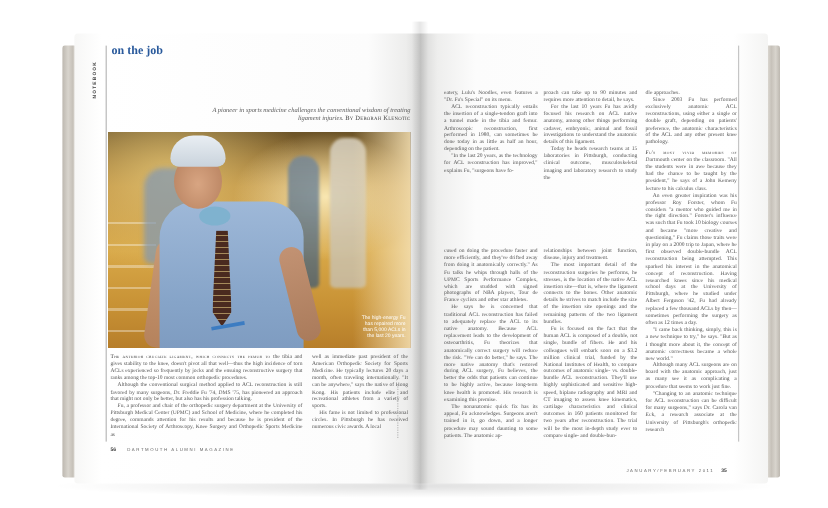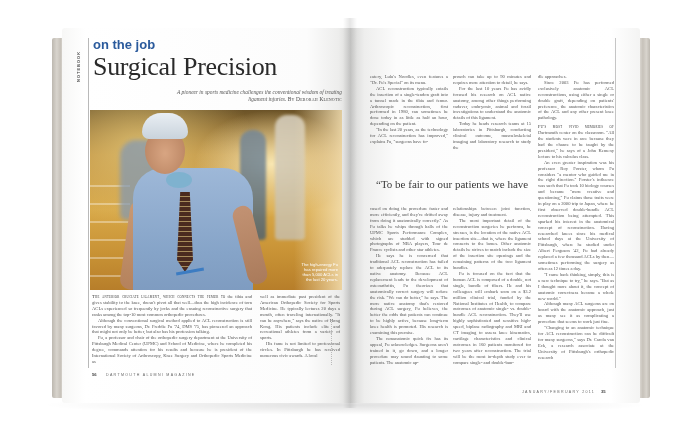--- a/index.html
+++ b/index.html
@@ -11,21 +11,21 @@
   .shadow-bottom{position:absolute;left:40px;top:395px;width:610px;height:20px;background:radial-gradient(ellipse at center,rgba(0,0,0,0.12),rgba(0,0,0,0) 70%);}
   .page{position:absolute;top:28px;height:375px;background:#fbfbfa;overflow:hidden;}
   .page-left{left:62px;width:288px;border-radius:3px 0 0 3px;background:linear-gradient(90deg,#f7f7f6 0%,#ffffff 8%,#fcfcfc 85%,#ededec 96%,#d9d9d8 100%);}
   .page-right{left:350px;width:290px;border-radius:0 3px 3px 0;background:linear-gradient(90deg,#d5d5d4 0%,#eeeeed 5%,#fcfcfc 16%,#ffffff 90%,#f4f4f3 100%);}
   .gutter{position:absolute;left:343px;top:18px;width:14px;height:390px;background:linear-gradient(90deg,rgba(0,0,0,0),rgba(0,0,0,0.10) 50%,rgba(0,0,0,0));}
 
   .frame-left{position:absolute;left:88px;top:38px;width:258px;height:330px;border-left:1px solid #b9b9b9;}
   .frame-right{position:absolute;left:355px;top:38px;width:260px;height:330px;border-right:1px solid #c5c5c5;}
 
   .notebook{position:absolute;left:76px;top:40px;width:8px;height:42px;font-family:"Liberation Sans",sans-serif;font-size:4px;font-weight:bold;letter-spacing:1px;color:#444;writing-mode:vertical-rl;transform:rotate(180deg);}
-  .section-label{position:absolute;left:93px;top:37px;font-family:Liberation Sans, sans-serif;font-size:13px;font-weight:bold;color:#2a5a9c;}
+  .section-label{position:absolute;left:93px;top:37px;font-family:Liberation Serif, serif;font-size:10px;font-weight:bold;color:#2a5a9c;}
   .title{position:absolute;left:93px;top:52px;font-size:26px;color:#2a2a2a;letter-spacing:-0.3px;white-space:nowrap;}
   .deck{position:absolute;left:170px;top:89px;width:172px;font-size:5.4px;line-height:7px;color:#555;text-align:right;font-style:italic;}
   .deck .byline{font-style:normal;font-variant:small-caps;letter-spacing:0.2px;color:#444;}
 
   .photo{position:absolute;left:90px;top:110px;width:252px;height:180px;overflow:hidden;
     background:
       radial-gradient(ellipse at 72% 30%,rgba(255,240,190,0.9),rgba(255,240,190,0) 30%),
       radial-gradient(ellipse at 20% 20%,rgba(230,200,120,0.8),rgba(230,200,120,0) 40%),
       linear-gradient(180deg,#6b5328 0%,#b98a3a 25%,#d8a848 55%,#c89235 80%,#b77e2a 100%);}
   .photo .wall{position:absolute;right:0;top:0;width:48px;height:180px;background:linear-gradient(90deg,rgba(240,220,170,0.0),rgba(245,225,180,0.85));}
@@ -75,21 +75,20 @@
 
   <div class="page page-left"></div>
   <div class="page page-right"></div>
   <div class="gutter"></div>
 
   <div class="frame-left"></div>
   <div class="frame-right"></div>
 
   <div class="notebook">NOTEBOOK</div>
   <div class="section-label">on the job</div>
-  <div class="title">Surgical Precision</div>
   <div class="deck">
     <span>A pioneer in sports medicine challenges the conventional wisdom of treating ligament injuries.</span>
     <span class="byline">By Deborah Klenotic</span>
   </div>
 
   <div class="photo">
     <div class="shelf"></div>
     <div class="bg-fig3"></div>
     <div class="bg-fig1"></div>
     <div class="bg-fig2"></div>
@@ -133,21 +132,20 @@
     <p class="noindent">dle approaches.</p>
     <p>Since 2003 Fu has performed exclusively anatomic ACL reconstructions, using either a single or double graft, depending on patients' preference, the anatomic characteristics of the ACL and any other present knee pathology.</p>
     <p class="noindent" style="margin-top:3px;"><span class="subhead">Fu's most vivid memories of</span> <span>Dartmouth center on the classroom. "All the students were in awe because they had the chance to be taught by the president," he says of a John Kemeny lecture to his calculus class.</span></p>
     <p>An even greater inspiration was his professor Roy Forster, whom Fu considers "a mentor who guided me in the right direction." Forster's influence was such that Fu took 10 biology courses and became "more creative and questioning," Fu claims those traits were in play on a 2000 trip to Japan, where he first observed double-bundle ACL reconstruction being attempted. This sparked his interest in the anatomical concept of reconstruction. Having researched knees since his medical school days at the University of Pittsburgh, where he studied under Albert Ferguson '42, Fu had already replaced a few thousand ACLs by then—sometimes performing the surgery as often as 12 times a day.</p>
     <p>"I came back thinking, simply, this is a new technique to try," he says. "But as I thought more about it, the concept of anatomic correctness became a whole new world."</p>
     <p>Although many ACL surgeons are on board with the anatomic approach, just as many see it as complicating a procedure that seems to work just fine.</p>
     <p>"Changing to an anatomic technique for ACL reconstruction can be difficult for many surgeons," says Dr. Carola van Eck, a research associate at the University of Pittsburgh's orthopedic research</p>
   </div>
 
   <div class="pullquote">
-    <span class="l1">“To be fair to our patients we have</span>
   </div>
 
   <div class="col col-r1b">
     <p class="noindent">cused on doing the procedure faster and more efficiently, and they've drifted away from doing it anatomically correctly." As Fu talks he whips through halls of the UPMC Sports Performance Complex, which are studded with signed photographs of NBA players, Tour de France cyclists and other star athletes.</p>
     <p>He says he is concerned that traditional ACL reconstruction has failed to adequately replace the ACL to its native anatomy. Because ACL replacement leads to the development of osteoarthritis, Fu theorizes that anatomically correct surgery will reduce the risk. "We can do better," he says. The more native anatomy that's restored during ACL surgery, Fu believes, the better the odds that patients can continue to be highly active, because long-term knee health is promoted. His research is examining this premise.</p>
     <p>The nonanatomic quick fix has its appeal, Fu acknowledges. Surgeons aren't trained in it, go down, and a longer procedure may sound daunting to some patients. The anatomic ap-</p>
   </div>
   <div class="col col-r2b">
     <p class="noindent">relationships between joint function, disease, injury and treatment.</p>
     <p>The most important detail of the reconstruction surgeries he performs, he stresses, is the location of the native ACL insertion site—that is, where the ligament connects to the bones. Other anatomic details he strives to match include the size of the insertion site openings and the remaining patterns of the two ligament bundles.</p>

